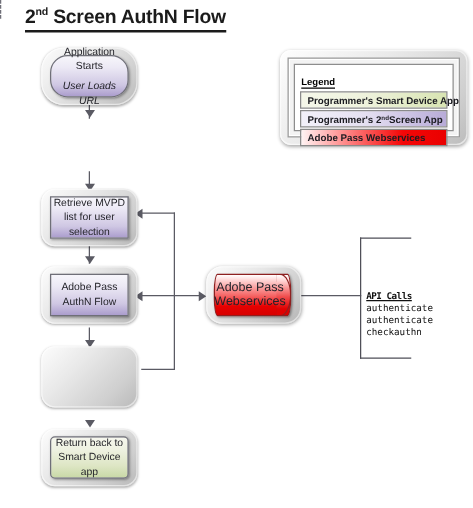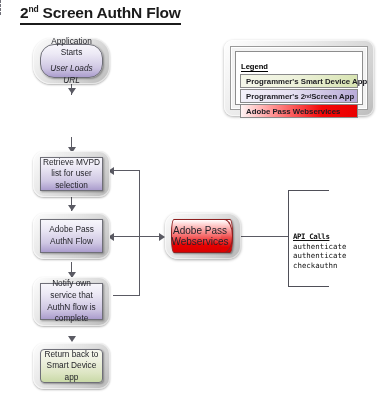--- a/index.html
+++ b/index.html
@@ -232,21 +232,20 @@
     <div class="inner fill-purple">Retrieve MVPD list for user selection</div>
   </div>
 
   <div class="node" style="left:33px;top:213px;width:77px;height:46px;">
     <div class="plate"></div>
     <div class="inner fill-purple">Adobe Pass AuthN Flow</div>
   </div>
 
   <div class="node" style="left:33px;top:277px;width:77px;height:49px;">
     <div class="plate"></div>
-    <div class="inner fill-purple">Notify own service that AuthN flow is complete</div>
   </div>
 
   <div class="node round" style="left:33px;top:343px;width:77px;height:46px;">
     <div class="plate"></div>
     <div class="inner fill-green">Return back to Smart Device app</div>
   </div>
 
   <div class="node" style="left:165px;top:213px;width:76px;height:46px;">
     <div class="cyl-plate"></div>
     <div class="cyl-body"></div>

